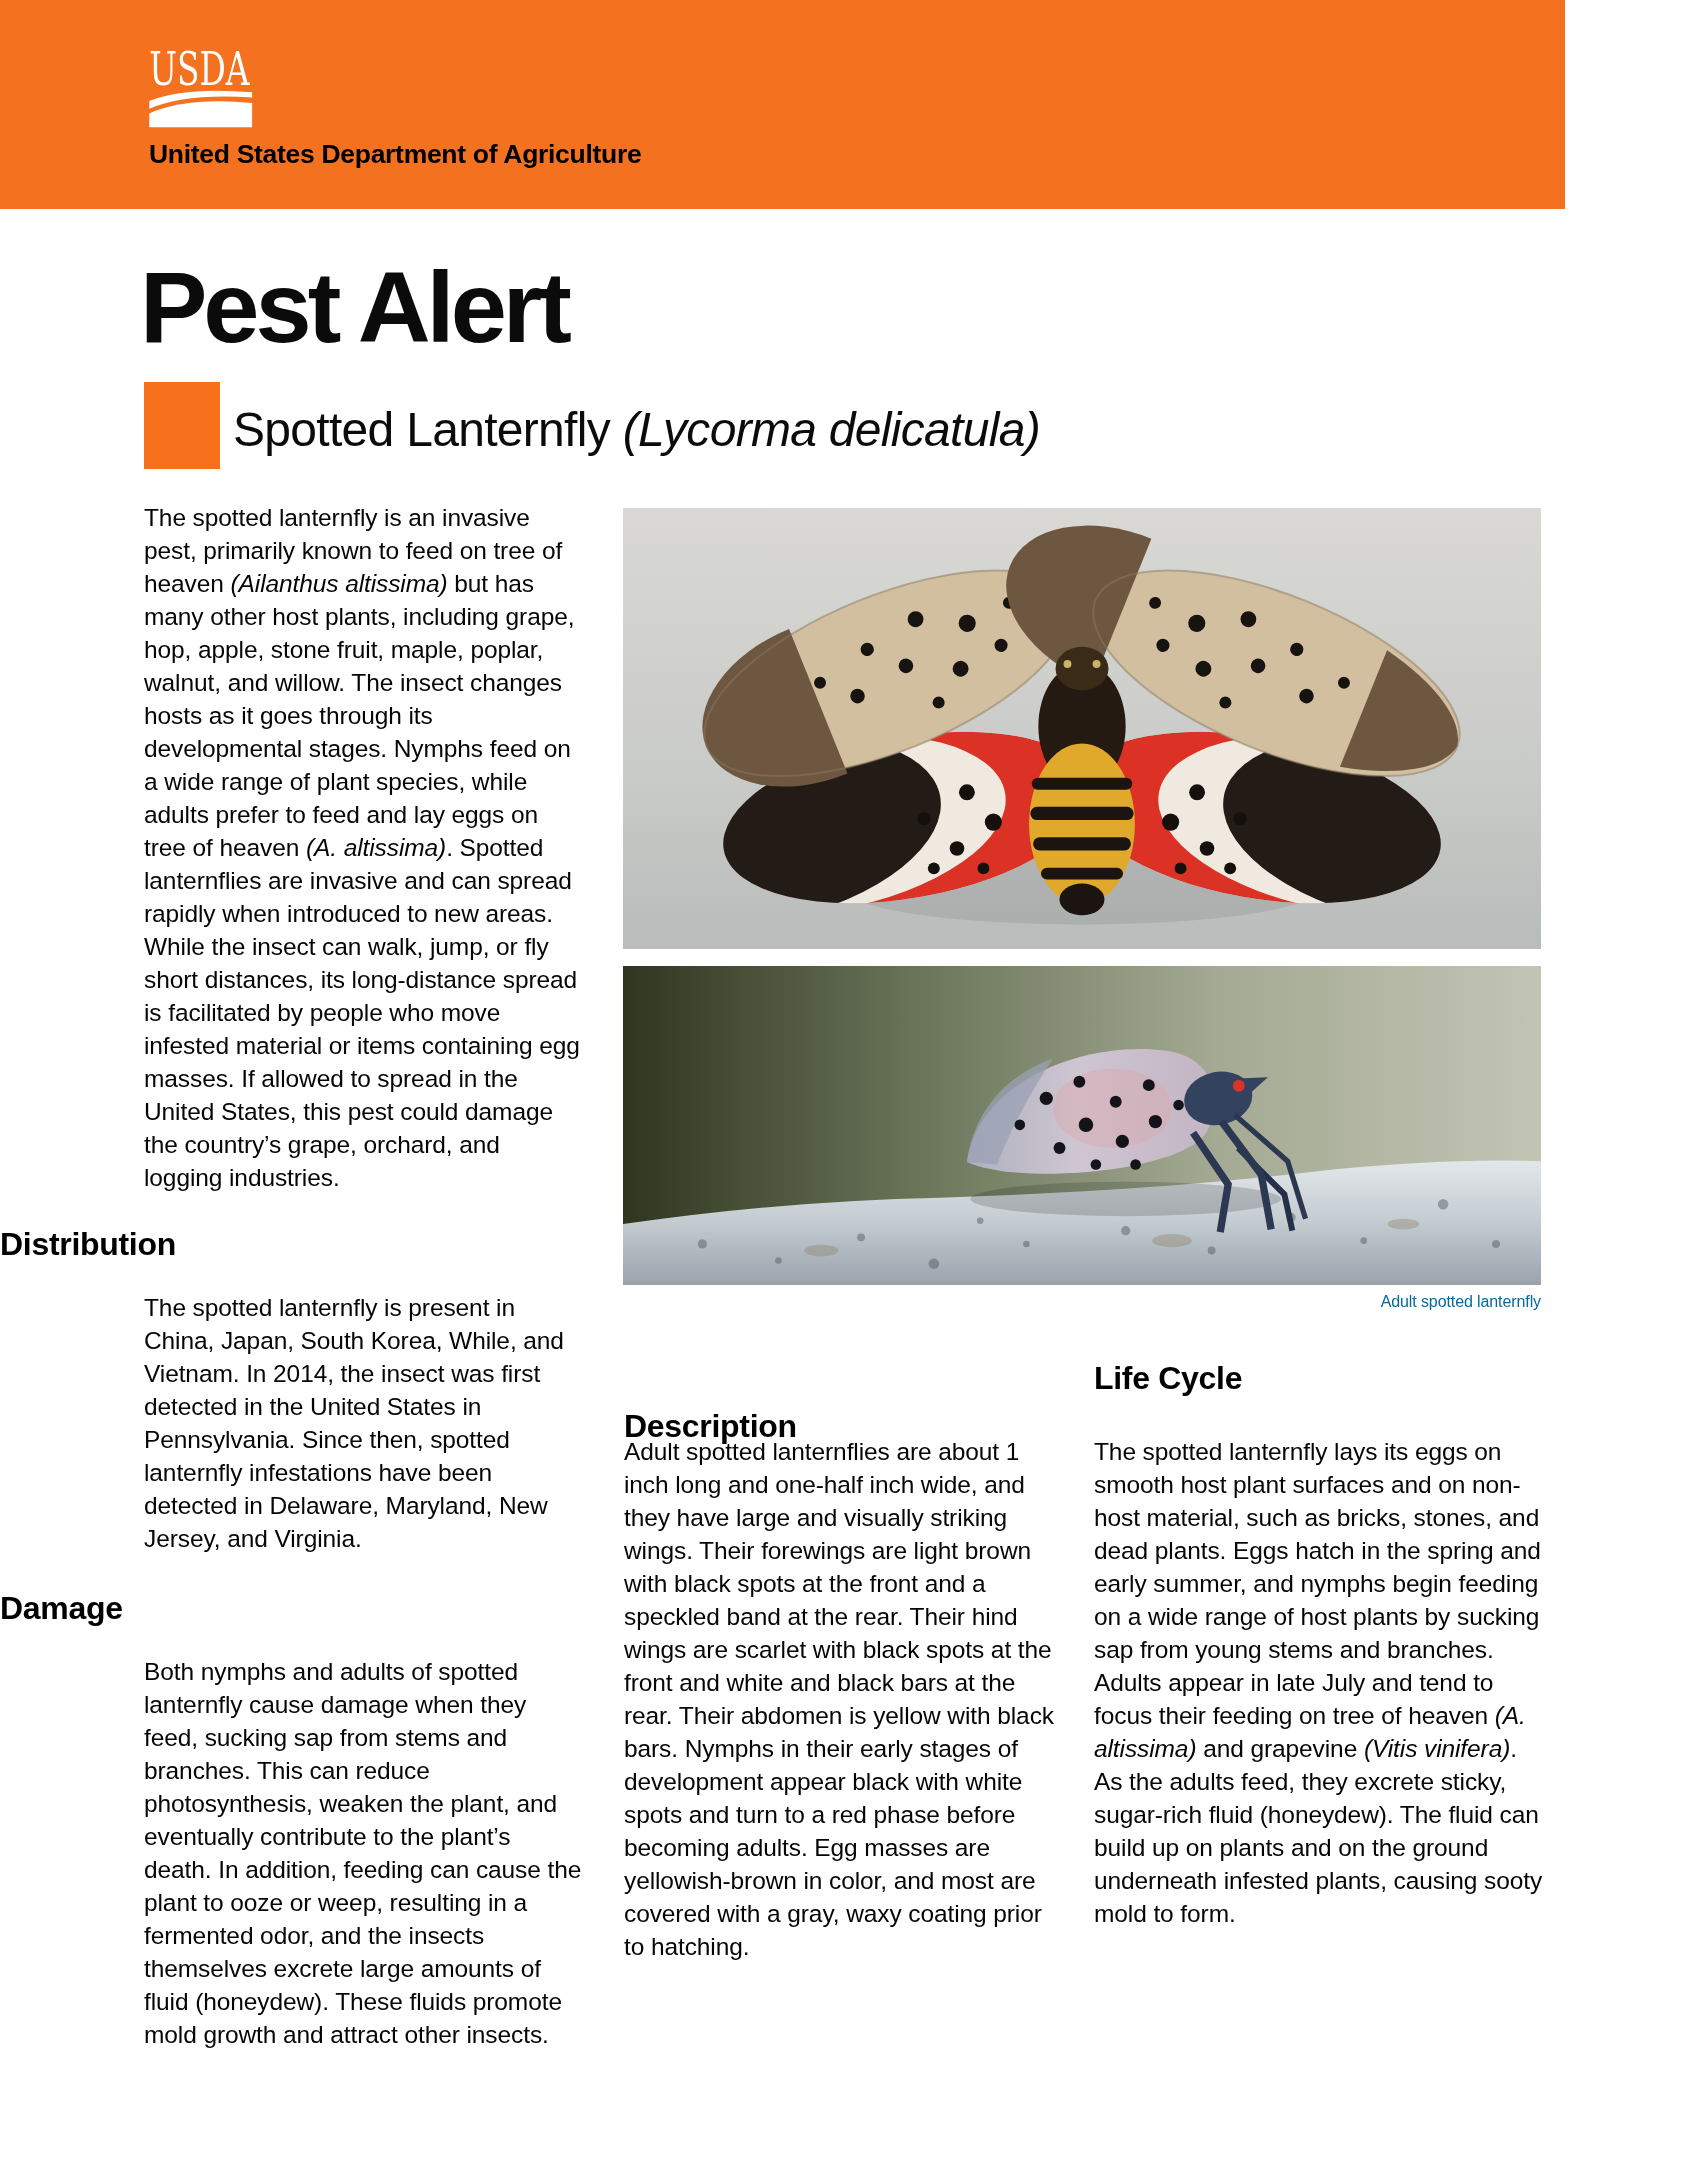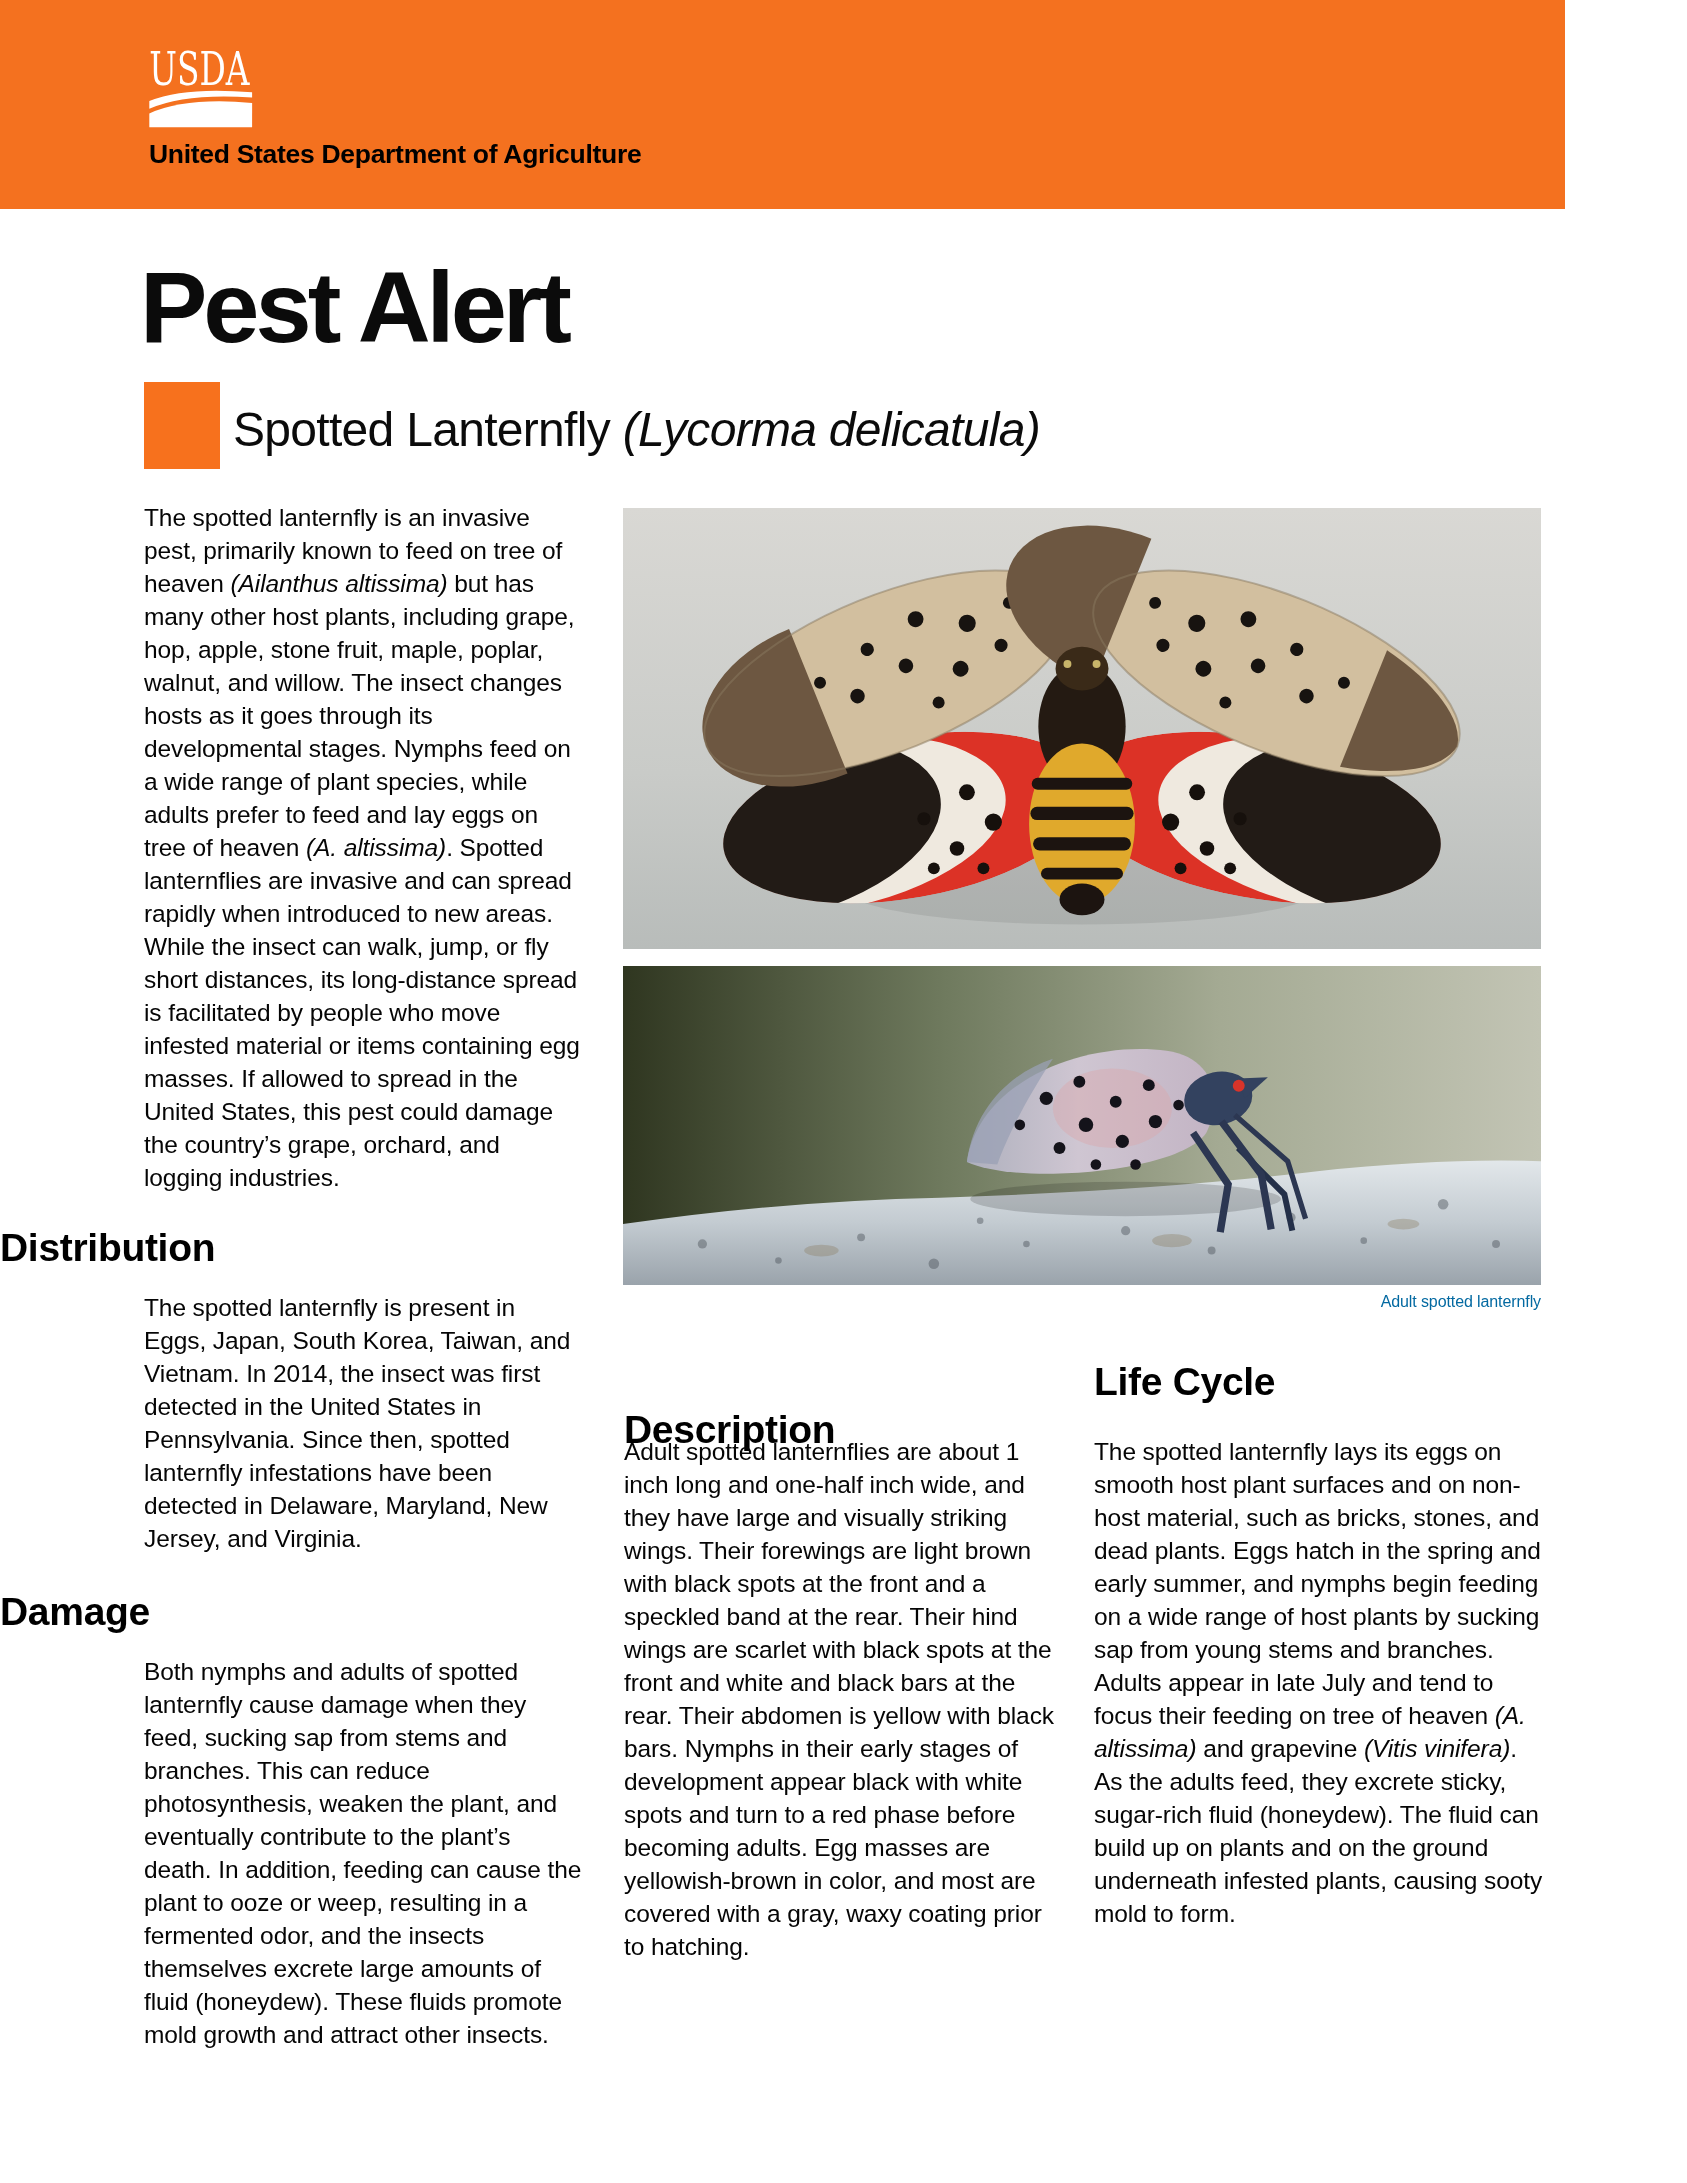--- a/index.html
+++ b/index.html
@@ -28,21 +28,21 @@
   .subject-title{
     position:absolute;left:233px;top:402px;
     font-size:48px;font-weight:normal;letter-spacing:-0.7px;white-space:nowrap;color:#0b0b0b;
   }
   
   .body-par{
     position:absolute;font-size:24.5px;line-height:33px;letter-spacing:-0.1px;color:#050505;
     text-align:left;
   }
   .sec-heading{
-    position:absolute;font-size:39px;font-weight:bold;letter-spacing:-0.3px;color:#000000;white-space:nowrap;
+    position:absolute;font-size:32px;font-weight:bold;letter-spacing:-0.3px;color:#000000;white-space:nowrap;
   }
   .col1{left:144px;width:439px;}
   .col2{left:624px;width:437px;}
   .col3{left:1094px;width:453px;}
   #intro-par{top:501px;}
   #h-distribution{top:1226px;}
   #distribution-par{top:1291px;}
   #h-damage{top:1590px;}
   #damage-par{top:1655px;}
   #h-description{left:624px;top:1360px;margin-top:48px;}
@@ -231,21 +231,21 @@
     <circle cx="931" cy="181" r="9" fill="#d8342a"></circle>
     <path d="M905 235 L965 315 L980 398" stroke="#2c3752" stroke-width="11" fill="none"></path>
     <path d="M862 252 L915 330 L903 402" stroke="#2c3752" stroke-width="11" fill="none"></path>
     <path d="M925 225 L1005 295 L1032 382" stroke="#2c3752" stroke-width="8" fill="none"></path>
   </svg>
 
   <div class="photo-caption">Adult spotted lanternfly</div>
 
   <div id="intro-par" class="body-par col1"><span>The spotted lanternfly is an invasive pest, primarily known to feed on tree of heaven </span><i>(Ailanthus altissima)</i><span> but has many other host plants, including grape, hop, apple, stone fruit, maple, poplar, walnut, and willow. The insect changes hosts as it goes through its developmental stages. Nymphs feed on a wide range of plant species, while adults prefer to feed and lay eggs on tree of heaven </span><i>(A. altissima)</i><span>. Spotted lanternflies are invasive and can spread rapidly when introduced to new areas. While the insect can walk, jump, or fly short distances, its long-distance spread is facilitated by people who move infested material or items containing egg masses. If allowed to spread in the United States, this pest could damage the country’s grape, orchard, and logging industries.</span></div>
   <div id="h-distribution" class="sec-heading">Distribution</div>
-  <div id="distribution-par" class="body-par col1"><span>The spotted lanternfly is present in Eggs, Japan, South Korea, Taiwan, and Vietnam. In 2014, the insect was first detected in the United States in Pennsylvania. Since then, spotted lanternfly infestations have been detected in Delaware, Maryland, New Jersey, and Virginia.</span></div>
+  <div id="distribution-par" class="body-par col1"><span>The spotted lanternfly is present in China, Japan, South Korea, While, and Vietnam. In 2014, the insect was first detected in the United States in Pennsylvania. Since then, spotted lanternfly infestations have been detected in Delaware, Maryland, New Jersey, and Virginia.</span></div>
   <div id="h-damage" class="sec-heading">Damage</div>
   <div id="damage-par" class="body-par col1"><span>Both nymphs and adults of spotted lanternfly cause damage when they feed, sucking sap from stems and branches. This can reduce photosynthesis, weaken the plant, and eventually contribute to the plant’s death. In addition, feeding can cause the plant to ooze or weep, resulting in a fermented odor, and the insects themselves excrete large amounts of fluid (honeydew). These fluids promote mold growth and attract other insects.</span></div>
 
   <div id="h-description" class="sec-heading">Description</div>
   <div id="description-par" class="body-par col2"><span>Adult spotted lanternflies are about 1 inch long and one-half inch wide, and they have large and visually striking wings. Their forewings are light brown with black spots at the front and a speckled band at the rear. Their hind wings are scarlet with black spots at the front and white and black bars at the rear. Their abdomen is yellow with black bars. Nymphs in their early stages of development appear black with white spots and turn to a red phase before becoming adults. Egg masses are yellowish-brown in color, and most are covered with a gray, waxy coating prior to hatching.</span></div>
 
   <div id="h-lifecycle" class="sec-heading">Life Cycle</div>
   <div id="lifecycle-par" class="body-par col3"><span>The spotted lanternfly lays its eggs on smooth host plant surfaces and on non-host material, such as bricks, stones, and dead plants. Eggs hatch in the spring and early summer, and nymphs begin feeding on a wide range of host plants by sucking sap from young stems and branches. Adults appear in late July and tend to focus their feeding on tree of heaven </span><i>(A. altissima)</i><span> and grapevine </span><i>(Vitis vinifera)</i><span>. As the adults feed, they excrete sticky, sugar-rich fluid (honeydew). The fluid can build up on plants and on the ground underneath infested plants, causing sooty mold to form.</span></div>
 
 </div>

